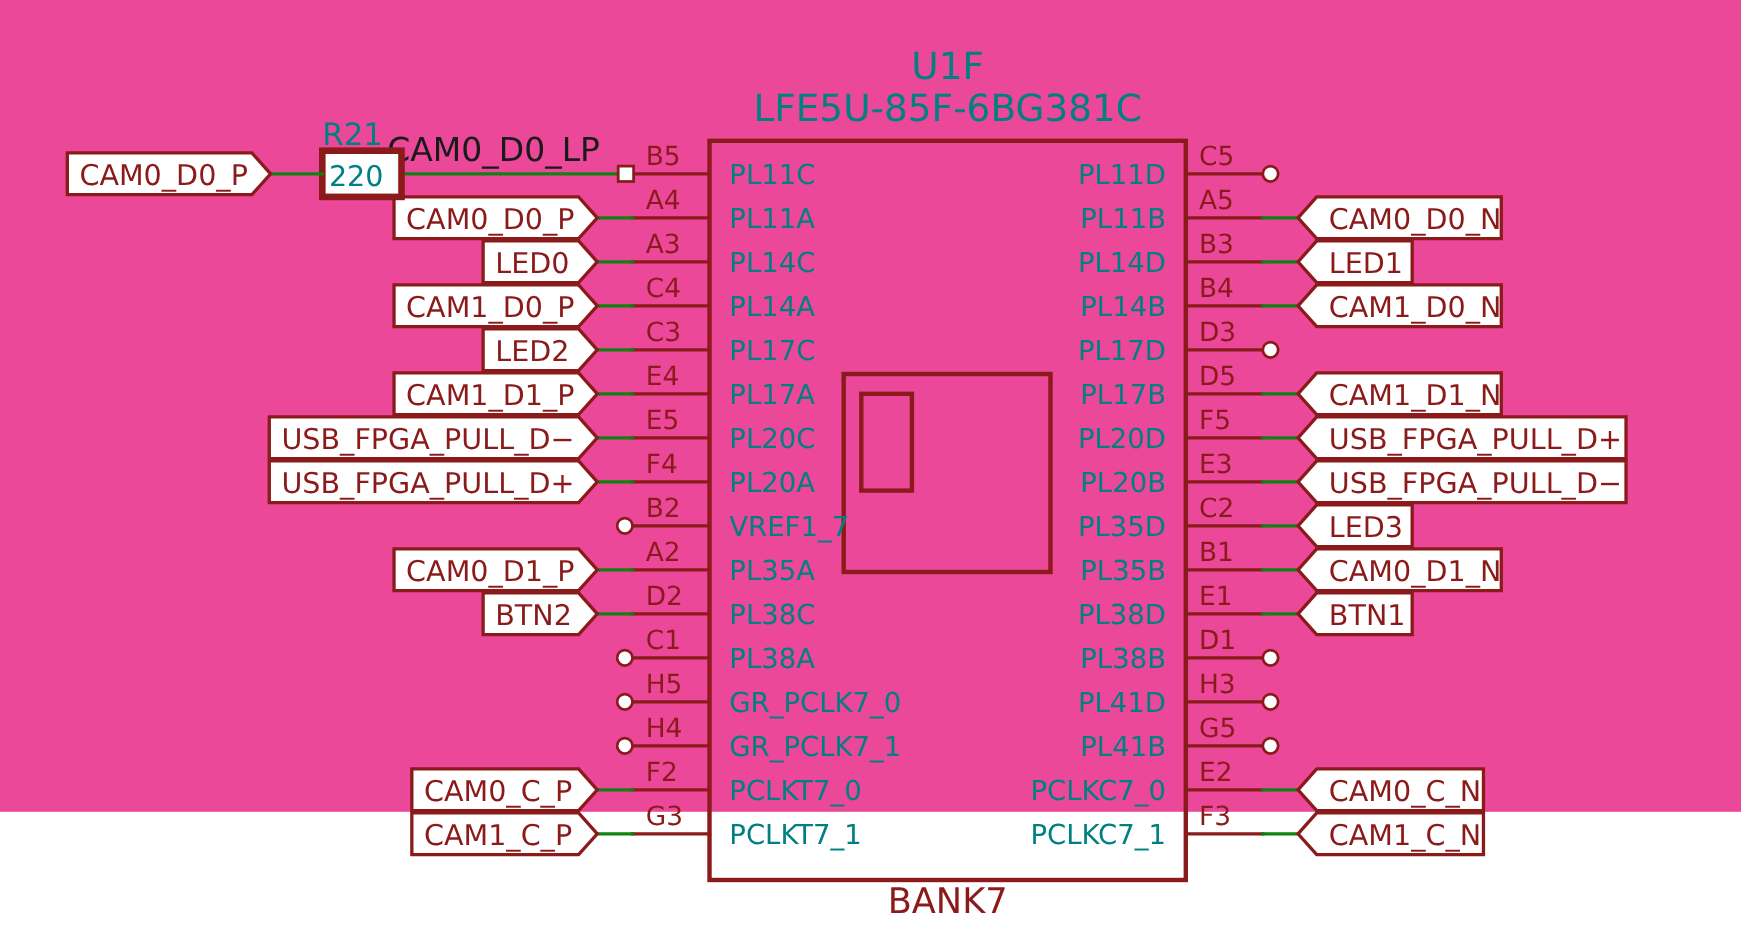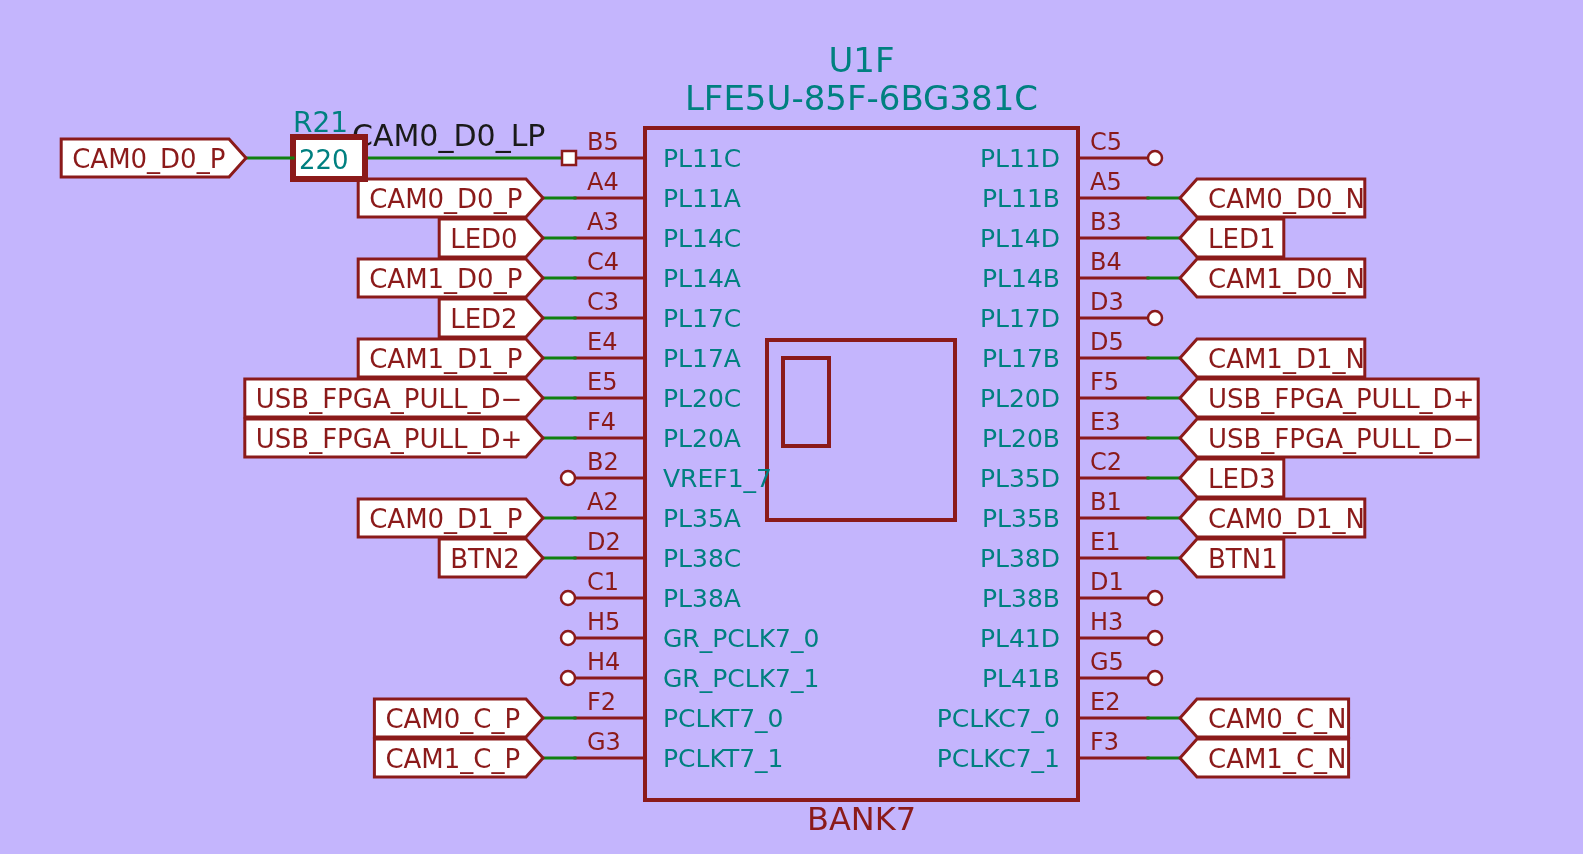--- a/index.html
+++ b/index.html
@@ -1,18 +1,18 @@
 <!DOCTYPE html>
 <html><head>
 <meta charset="utf-8">
 <style>
   html,body{margin:0;padding:0;background:#ffffff;}
   body{width:1583px;height:854px;overflow:hidden;
        font-family:"DejaVu Sans",sans-serif;}
-  #sheet{position:relative;width:1583px;height:854px;background:#c4b5fd;}
+  #sheet{position:relative;width:1583px;height:738px;background:#ec4899;}
   svg{position:absolute;left:0;top:0;}
   text{font-family:"DejaVu Sans",sans-serif;}
 </style>
 </head>
 <body>
 
 <div id="sheet">
   <svg id="canvas" width="1583" height="854">
       <rect x="645" y="128" width="433" height="672" fill="none" stroke="#8b1a1a" stroke-width="4"></rect>
       <rect x="767" y="340" width="188" height="180" fill="none" stroke="#8b1a1a" stroke-width="4"></rect>

